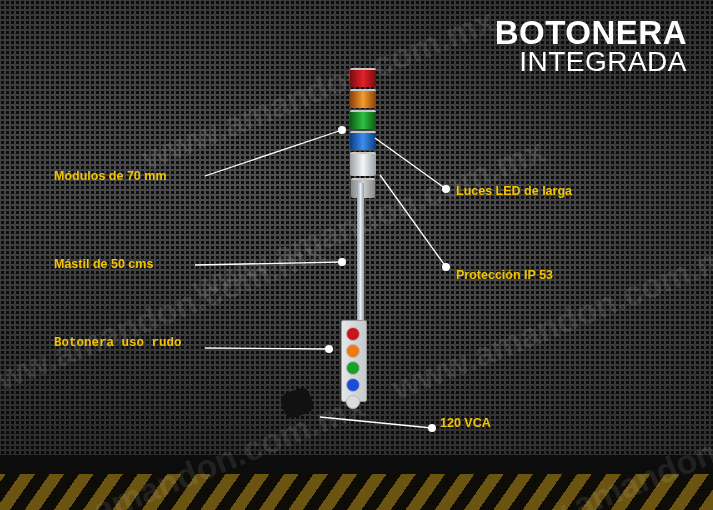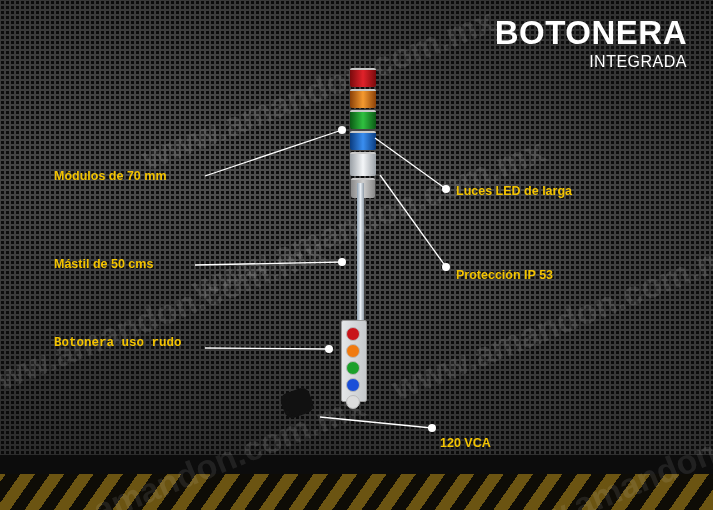--- a/index.html
+++ b/index.html
@@ -15,21 +15,21 @@
     background-size:5px 5px; opacity:0.95; }
   #shade { position:absolute; left:0; top:0; width:713px; height:460px;
     background: linear-gradient(180deg, rgba(0,0,0,0.15) 0%, rgba(0,0,0,0) 40%, rgba(0,0,0,0.25) 100%); }
   #darkband { position:absolute; left:0; top:455px; width:713px; height:20px; background:#0c0c0c; }
   #hazard { position:absolute; left:0; top:474px; width:713px; height:36px;
     background: repeating-linear-gradient(-55deg, #6b5412 0 12px, #0e0c06 12px 24px); }
   .watermark { position:absolute; color:rgba(255,255,255,0.09); font-weight:bold; font-size:34px;
     transform:rotate(-22deg); white-space:nowrap; font-family:"Liberation Sans", sans-serif; }
   #title { position:absolute; right:26px; top:16px; text-align:right; color:#fff; }
   #title .t1 { font-weight:bold; font-size:33px; letter-spacing:0.5px; line-height:34px; }
-  #title .t2 { font-size:16px; letter-spacing:0.5px; line-height:24px; }
+  #title .t2 { font-size:28px; letter-spacing:0.5px; line-height:24px; }
   .label { position:absolute; color:#f4c400; font-weight:bold; font-size:12.5px; line-height:15px; }
   svg.lines { position:absolute; left:0; top:0; }
   
   .tower { position:absolute; left:349px; top:68px; width:28px; }
   .seg { width:26px; height:17px; margin:0 auto 2px; border-radius:2px; border-top:2px solid #c9c9c9; }
   .pole { position:absolute; left:357px; top:183px; width:7px; height:140px;
     background:linear-gradient(90deg,#8ea0b0,#e8eef4,#8e9aa6); }
   .box { position:absolute; left:341px; top:320px; width:24px; height:80px; background:linear-gradient(90deg,#e4e6e8,#c6c9cc);
     border-radius:2px; border:1px solid #999; }
   .btn { width:12px; height:12px; border-radius:50%; margin:3px 0 0 4px; border:1px solid #bbb; }
@@ -94,14 +94,14 @@
     </g>
   </svg>
 
   <div class="label" style="left:54px;top:169px;">Módulos de 70 mm</div>
   <div class="label" style="left:456px;top:184px;">
     <div>Luces LED de larga</div>
   </div>
   <div class="label" style="left:54px;top:257px;">Mástil de 50 cms</div>
   <div class="label" style="left:456px;top:268px;">Protección IP 53</div>
   <div class="label" style="left:54px;top:336px;font-family:Liberation Mono, monospace;">Botonera uso rudo</div>
-  <div class="label" style="left:440px;top:436px;">120 VCA</div>
+  <div class="label" style="left:440px;top:416px;">120 VCA</div>
 </div>
 
 </body></html>

